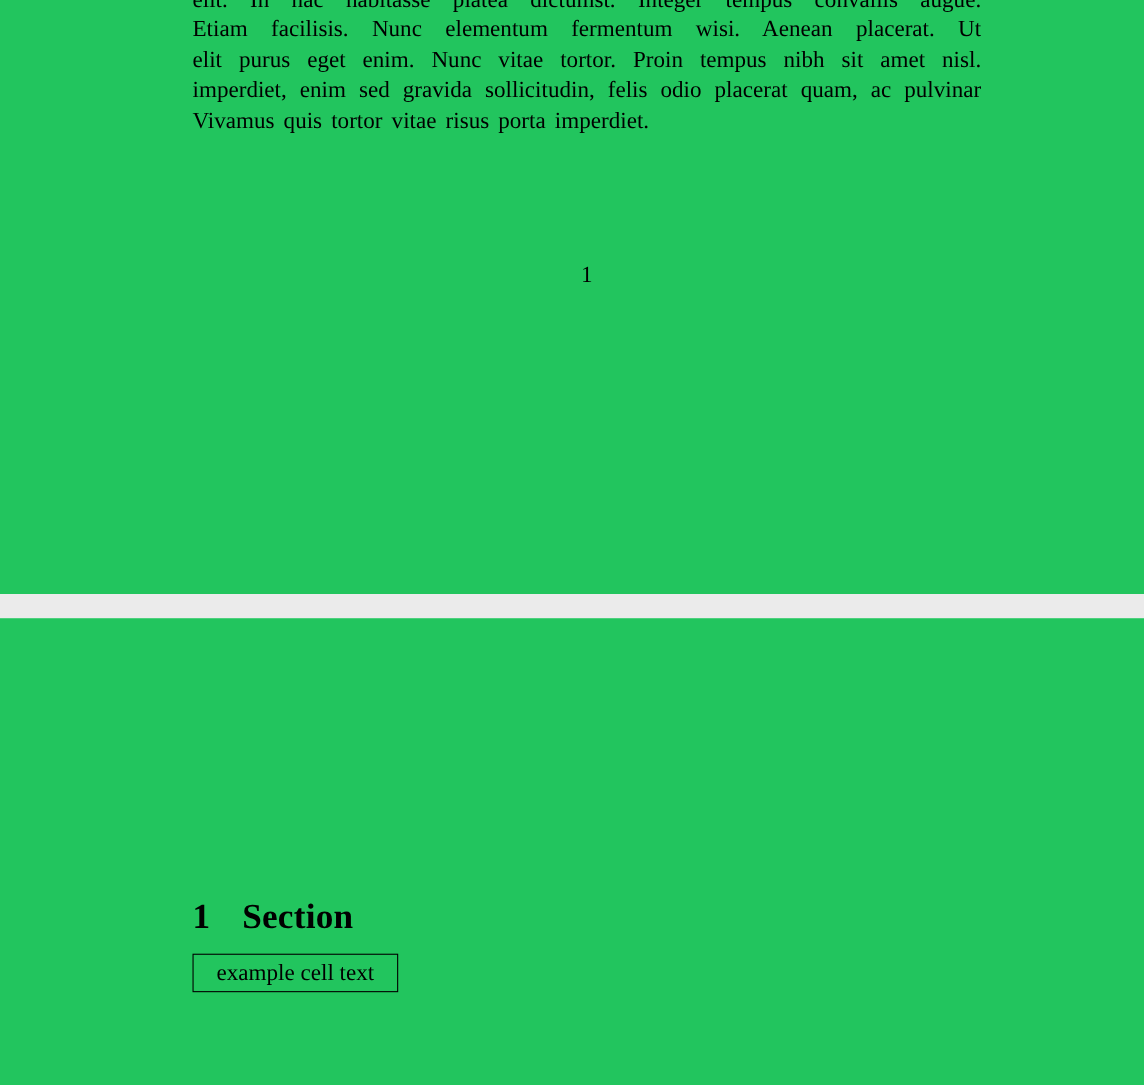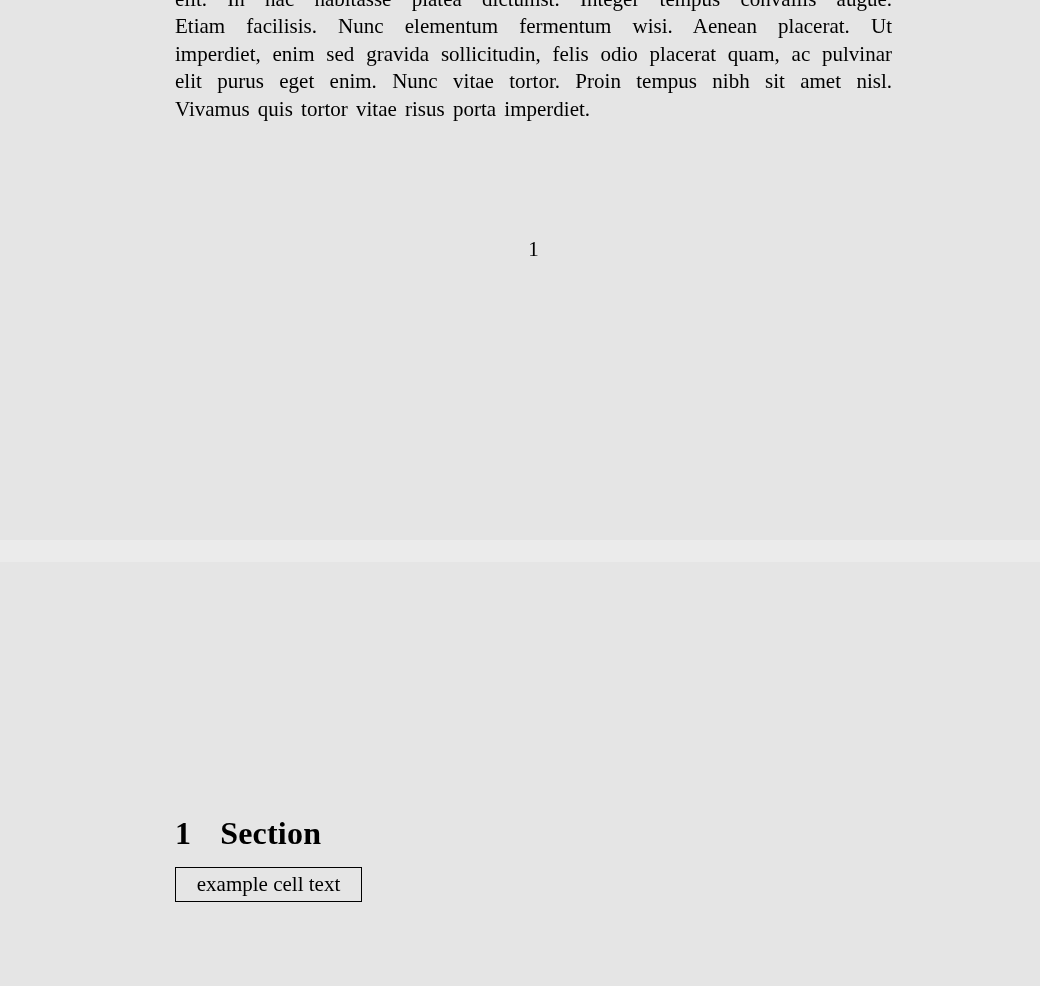--- a/index.html
+++ b/index.html
@@ -16,21 +16,21 @@
     color: #000000;
   }
   .viewer {
     position: absolute;
     inset: 0;
   }
   .page {
     position: absolute;
     left: 0;
     width: 1040px;
-    background: #e5e5e5;
+    background: #22c55e;
   }
   .page-1 {
     top: 0;
     height: 540px;
     overflow: hidden;
   }
   .separator {
     position: absolute;
     top: 540px;
     left: 0;
@@ -106,22 +106,22 @@
 </style>
 </head>
 <body>
 
 <div class="viewer">
 
   <section class="page page-1">
     <div class="para">
       <div class="line jline">elit. In hac habitasse platea dictumst. Integer tempus convallis augue.</div>
       <div class="line jline">Etiam facilisis. Nunc elementum fermentum wisi. Aenean placerat. Ut</div>
+      <div class="line jline">elit purus eget enim. Nunc vitae tortor. Proin tempus nibh sit amet nisl.</div>
       <div class="line jline">imperdiet, enim sed gravida sollicitudin, felis odio placerat quam, ac pulvinar</div>
-      <div class="line jline">elit purus eget enim. Nunc vitae tortor. Proin tempus nibh sit amet nisl.</div>
       <div class="line lastline">Vivamus quis tortor vitae risus porta imperdiet.</div>
     </div>
     <div class="page-number">1</div>
   </section>
 
   <div class="separator"></div>
 
   <section class="page page-2">
     <h1 class="heading">
       <span class="sec-num">1</span><span class="sec-title">Section</span>

